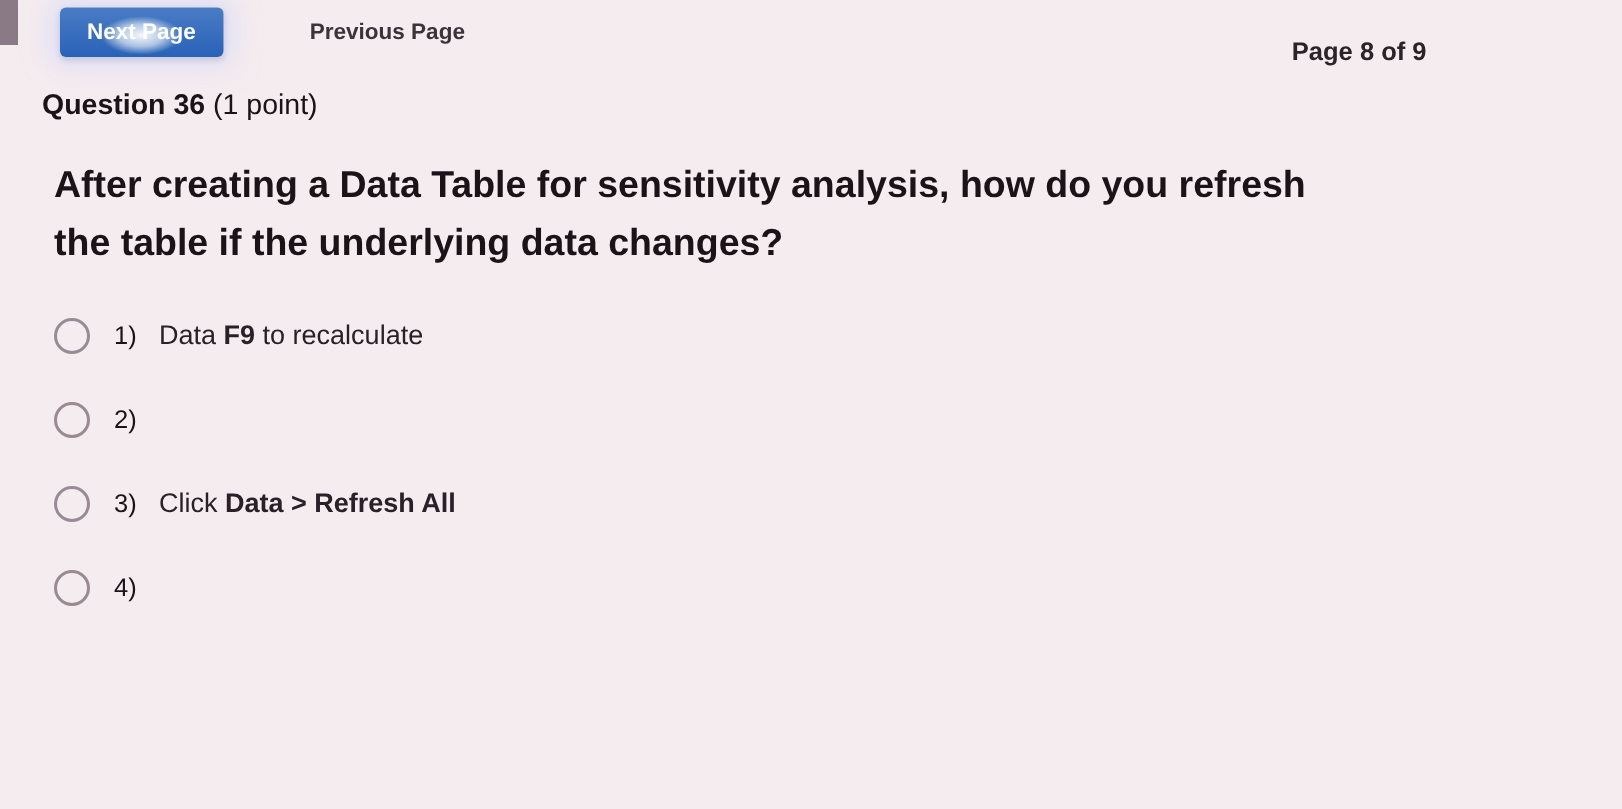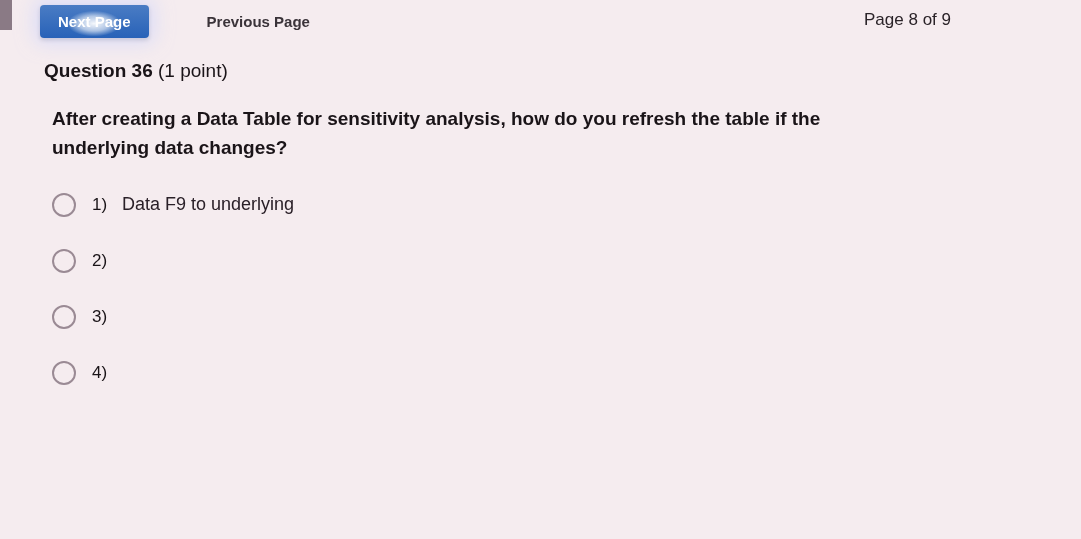--- a/index.html
+++ b/index.html
@@ -59,40 +59,41 @@
       transform: translate(-50%, -40%);
       width: 54px;
       height: 26px;
       background: radial-gradient(ellipse, rgba(255,255,255,0.95) 0%, rgba(255,255,255,0.6) 40%, rgba(255,255,255,0) 70%);
       border-radius: 50%;
       pointer-events: none;
     }
     .page-indicator {
       position: absolute;
       right: 130px;
-      top: 10px;
+      top: 25px;
       font-size: 17px;
       color: #2a2328;
+      font-weight: bold;
     }
     .content {
-      padding: 18px 44px;
+      padding: 18px 28px;
     }
     .question-header {
       font-size: 19px;
       color: #1a1418;
       margin-bottom: 22px;
     }
     .question-header .q-label {
       font-weight: 700;
     }
     .question-header .q-points {
       font-weight: 400;
     }
     .question-text {
-      font-size: 19px;
+      font-size: 25px;
       font-weight: 600;
       color: #1a1418;
       line-height: 1.55;
       margin-bottom: 30px;
       padding-left: 8px;
       max-width: 860px;
     }
     .options {
       padding-left: 8px;
     }
@@ -115,21 +116,21 @@
       font-size: 17px;
       color: #1a1418;
       margin-right: 8px;
       min-width: 22px;
     }
     .option-text {
       font-size: 18px;
       color: #2a2028;
     }
     .option-text .bold {
-      font-weight: 400;
+      font-weight: 700;
     }
   </style>
 </head>
 <body>
 
 <div class="left-edge"></div>
 
 <div class="top-nav">
   <button class="nav-button next">Next Page</button>
   <button class="nav-button prev">Previous Page</button>
@@ -142,32 +143,35 @@
     <span class="q-points">(1 point)</span>
   </div>
   <div class="question-text">After creating a Data Table for sensitivity analysis, how do you refresh the table if the underlying data changes?</div>
 
   <div class="options">
 
     <div class="option-row">
       <div class="radio"></div>
       <span class="option-number">1)</span>
       <span class="option-text">
-        <span>Data </span><span class="bold">F9</span><span> to underlying</span>
+        <span>Data </span><span class="bold">F9</span><span> to recalculate</span>
       </span>
     </div>
 
     <div class="option-row">
       <div class="radio"></div>
       <span class="option-number">2)</span>
     </div>
 
     <div class="option-row">
       <div class="radio"></div>
       <span class="option-number">3)</span>
+      <span class="option-text">
+        <span>Click </span><span class="bold">Data &gt; Refresh All</span><span></span>
+      </span>
     </div>
 
     <div class="option-row">
       <div class="radio"></div>
       <span class="option-number">4)</span>
     </div>
 
   </div>
 </div>
 

